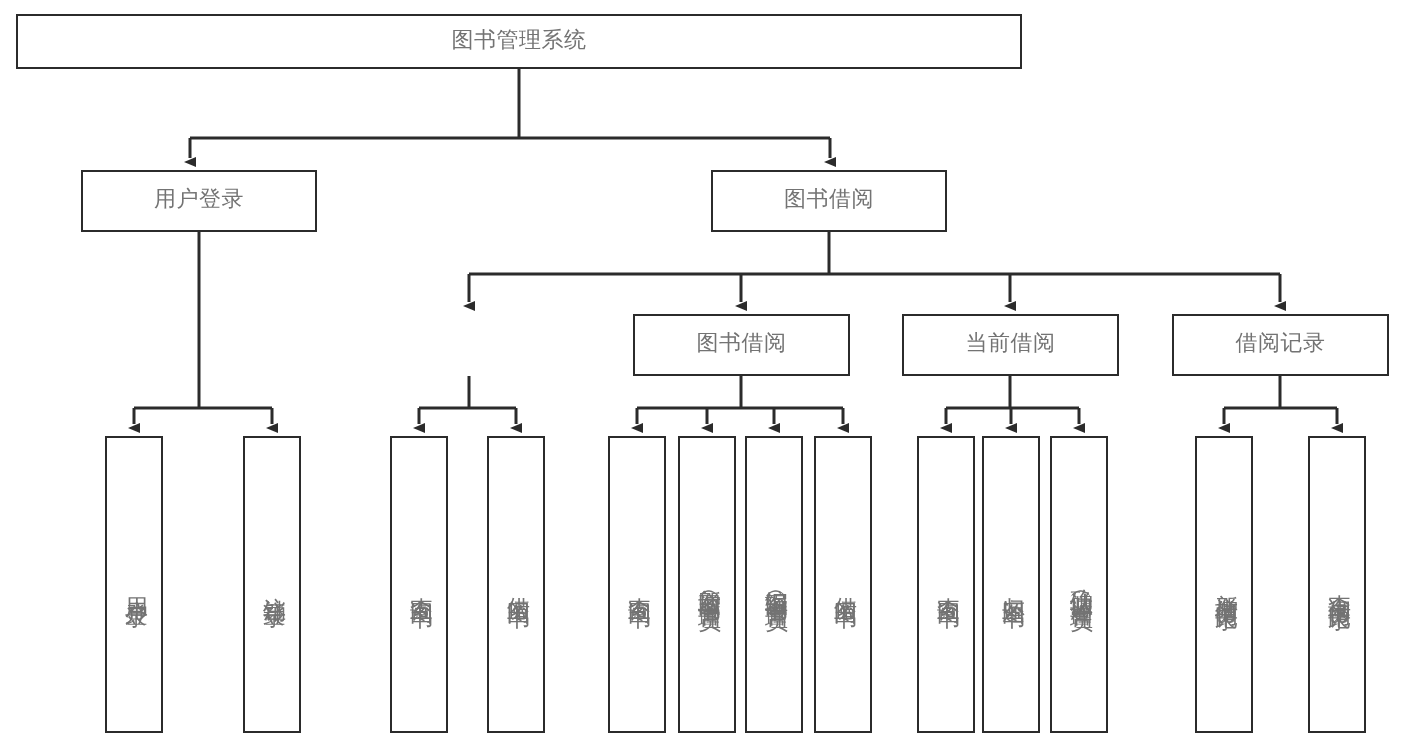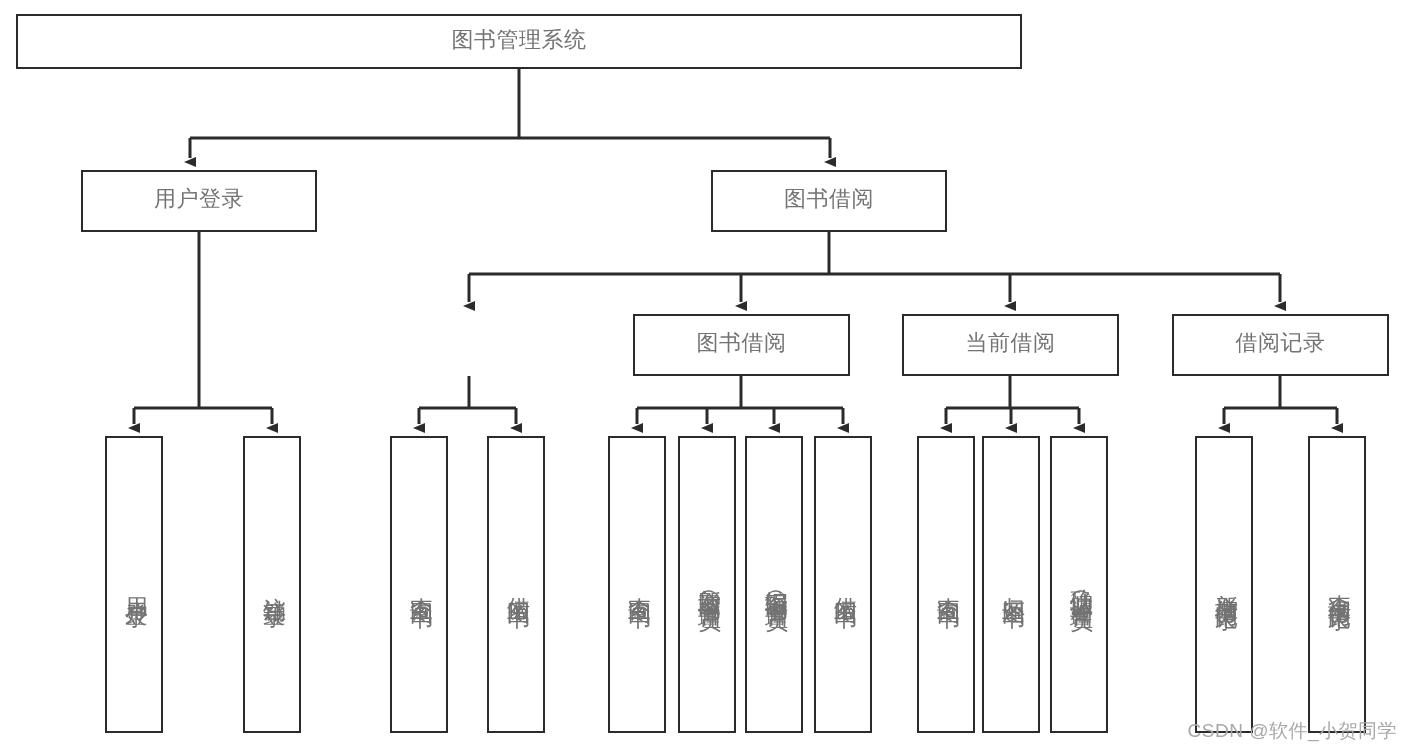--- a/index.html
+++ b/index.html
@@ -183,15 +183,14 @@
   <div class="node vertical tall-text" style="left:1050px; top:436px; width:58px; height:297px;">
     <span class="label">确认归还（管理员）</span>
   </div>
   <div class="node vertical" style="left:1195px; top:436px; width:58px; height:297px;">
     <span class="label">新增借阅记录</span>
   </div>
   <div class="node vertical" style="left:1308px; top:436px; width:58px; height:297px;">
     <span class="label">查询借阅记录</span>
   </div>
 
-  <div class="watermark">CSDN @软件_小贺同学</div>
 
 </div>
 
 </body></html>

